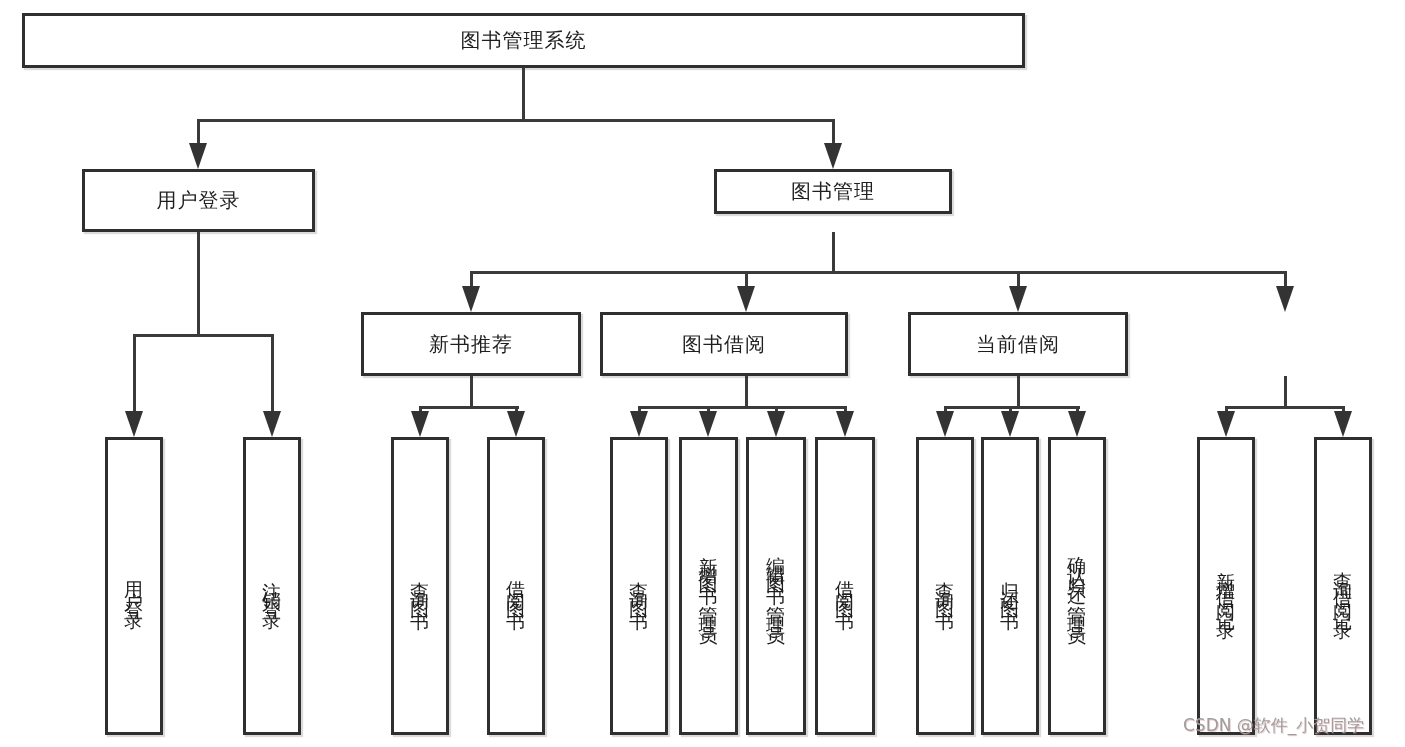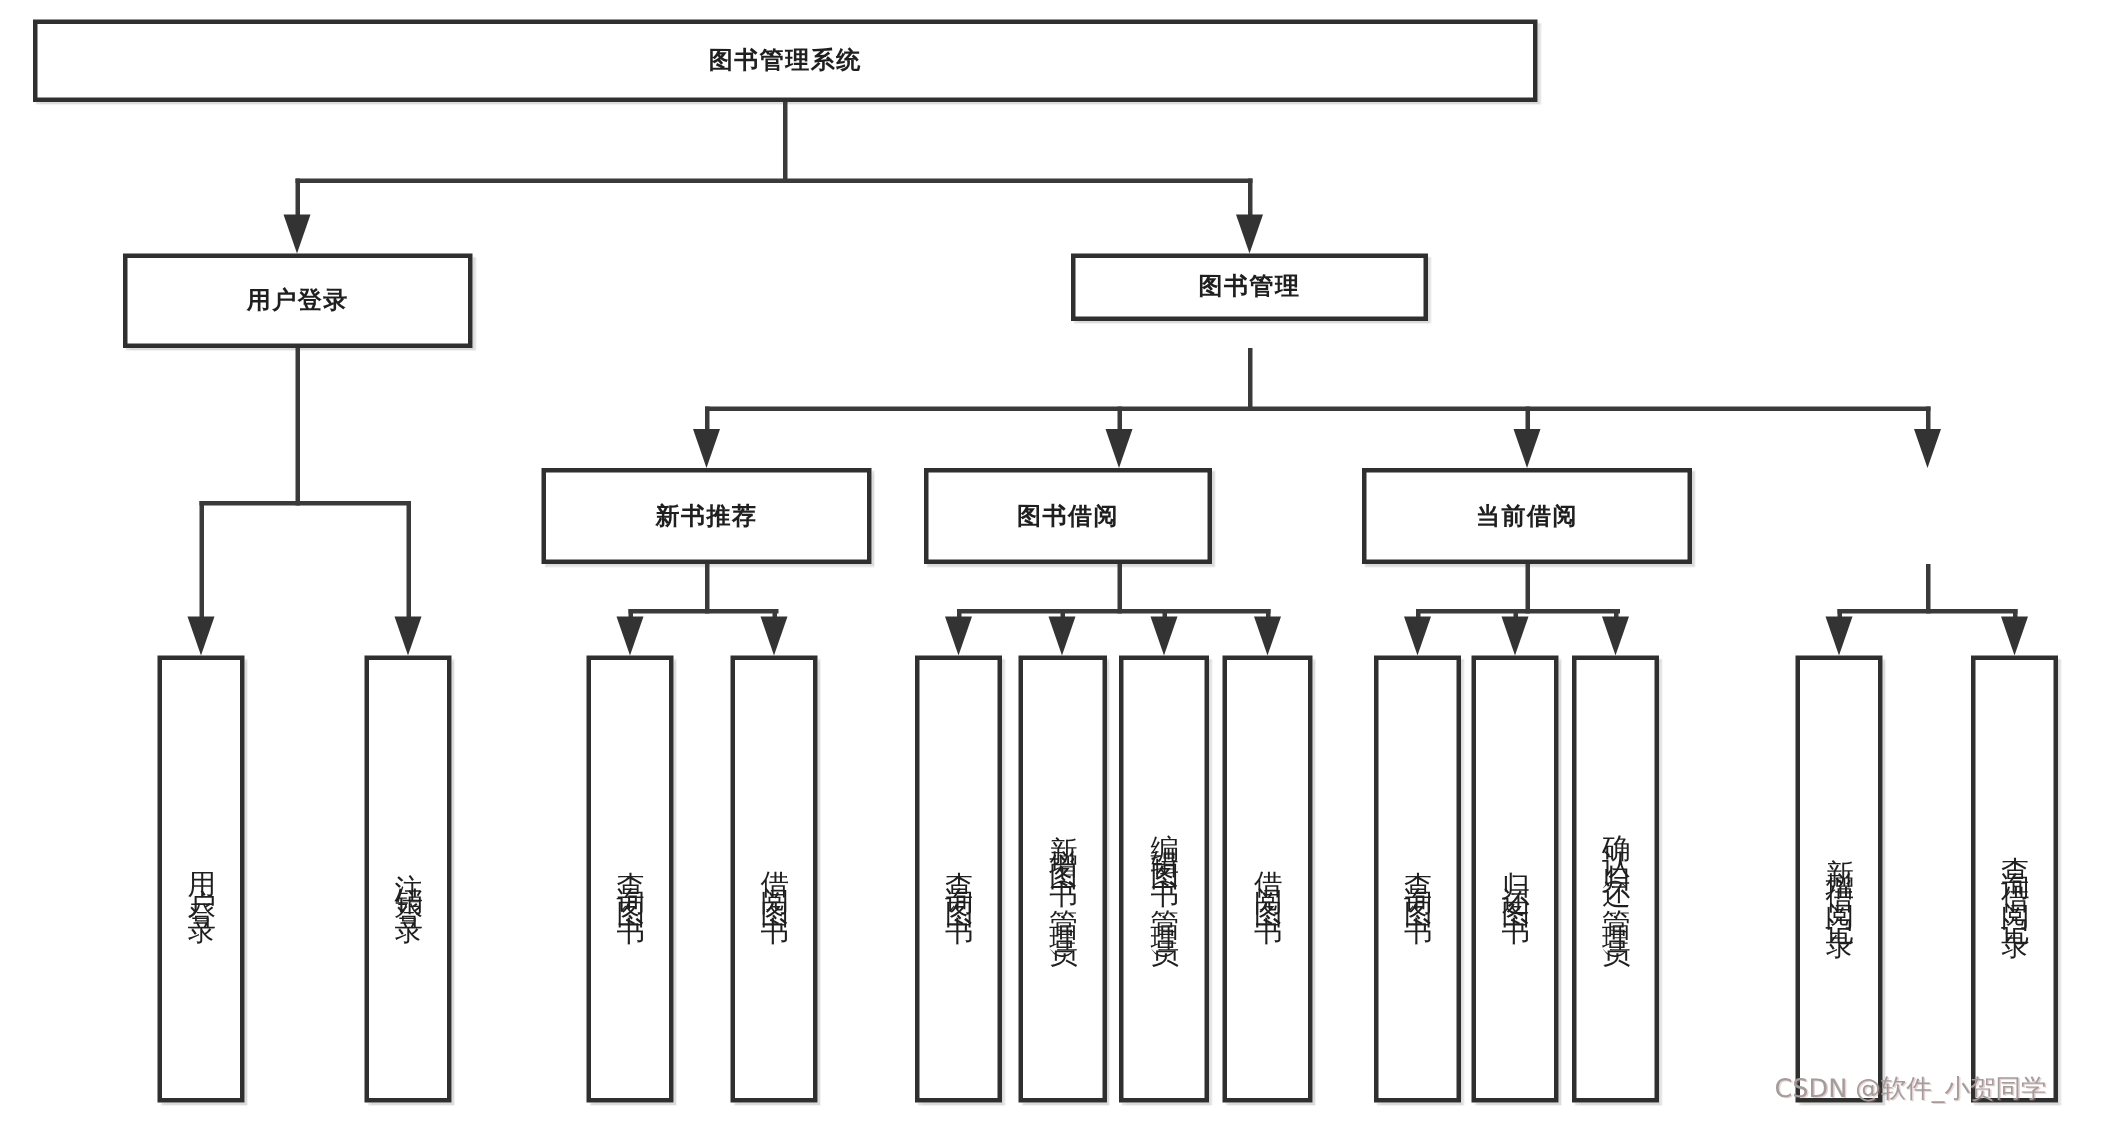--- a/index.html
+++ b/index.html
@@ -8,21 +8,21 @@
 
   .box{
     position:absolute;
     box-sizing:border-box;
     border:3px solid #2f2f2f;
     background:#ffffff;
     display:flex;align-items:center;justify-content:center;
     color:#1f1f1f;
     box-shadow:2px 2px 1px rgba(0,0,0,0.14);
   }
-  .hdr{font-size:16px;letter-spacing:1px;white-space:nowrap;font-weight:bold;}
+  .hdr{font-size:20px;letter-spacing:1px;white-space:nowrap;}
   .leaf{width:58px;top:437px;height:298px;}
   .leaf .vtxt{
     writing-mode:vertical-rl;
     text-orientation:mixed;
     font-size:19px;
     letter-spacing:10px;
     line-height:1;
     color:#1f1f1f;
   }
 
@@ -54,21 +54,21 @@
   </div>
 
   <div class="box hdr" style="left:714px;top:169px;width:238px;height:45px;">
     <span>图书管理</span>
   </div>
 
   <div class="box hdr" style="left:361px;top:312px;width:220px;height:64px;">
     <span>新书推荐</span>
   </div>
 
-  <div class="box hdr" style="left:616px;top:312px;width:192px;height:64px;">
+  <div class="box hdr" style="left:600px;top:312px;width:248px;height:64px;">
     <span>图书借阅</span>
   </div>
 
   <div class="box hdr" style="left:908px;top:312px;width:220px;height:64px;">
     <span>当前借阅</span>
   </div>
 
 
   <div class="box leaf" style="left:105px;">
     <span class="vtxt">用户登录</span>

